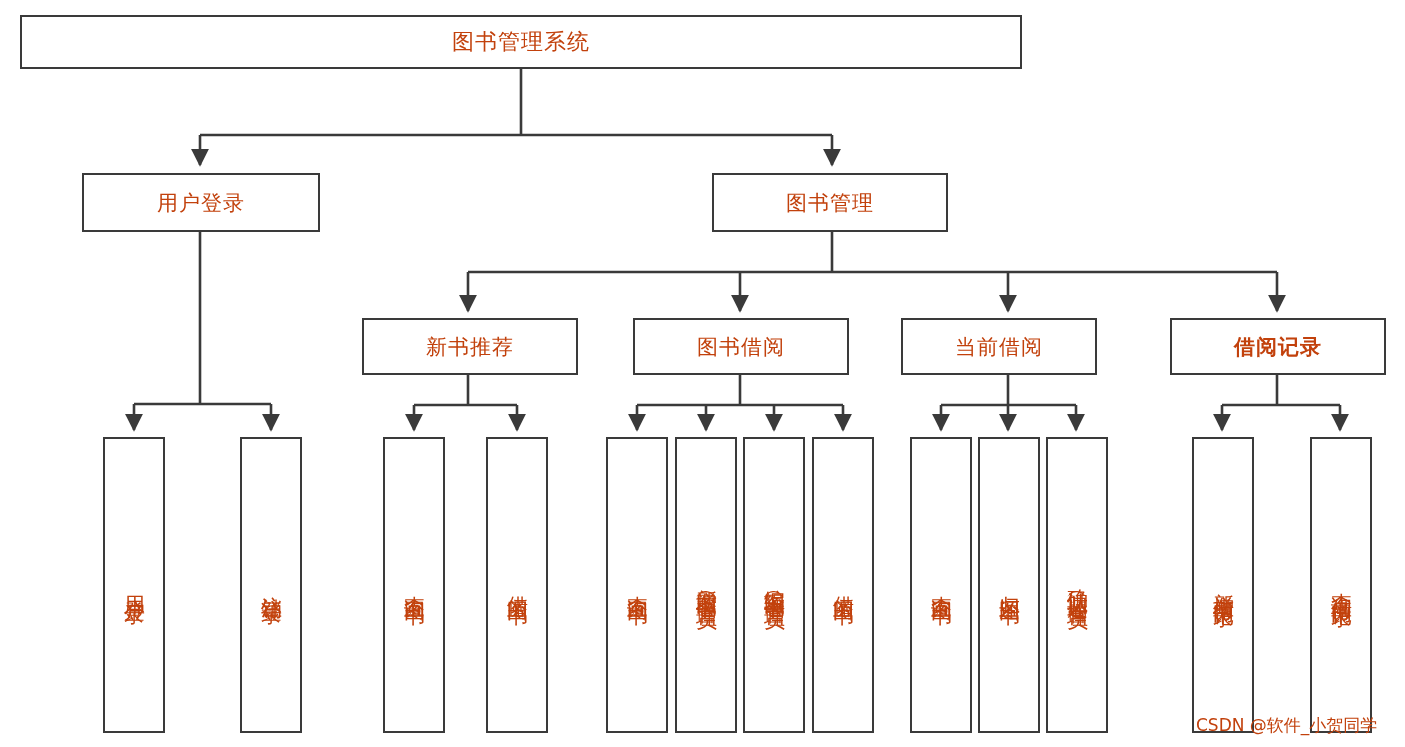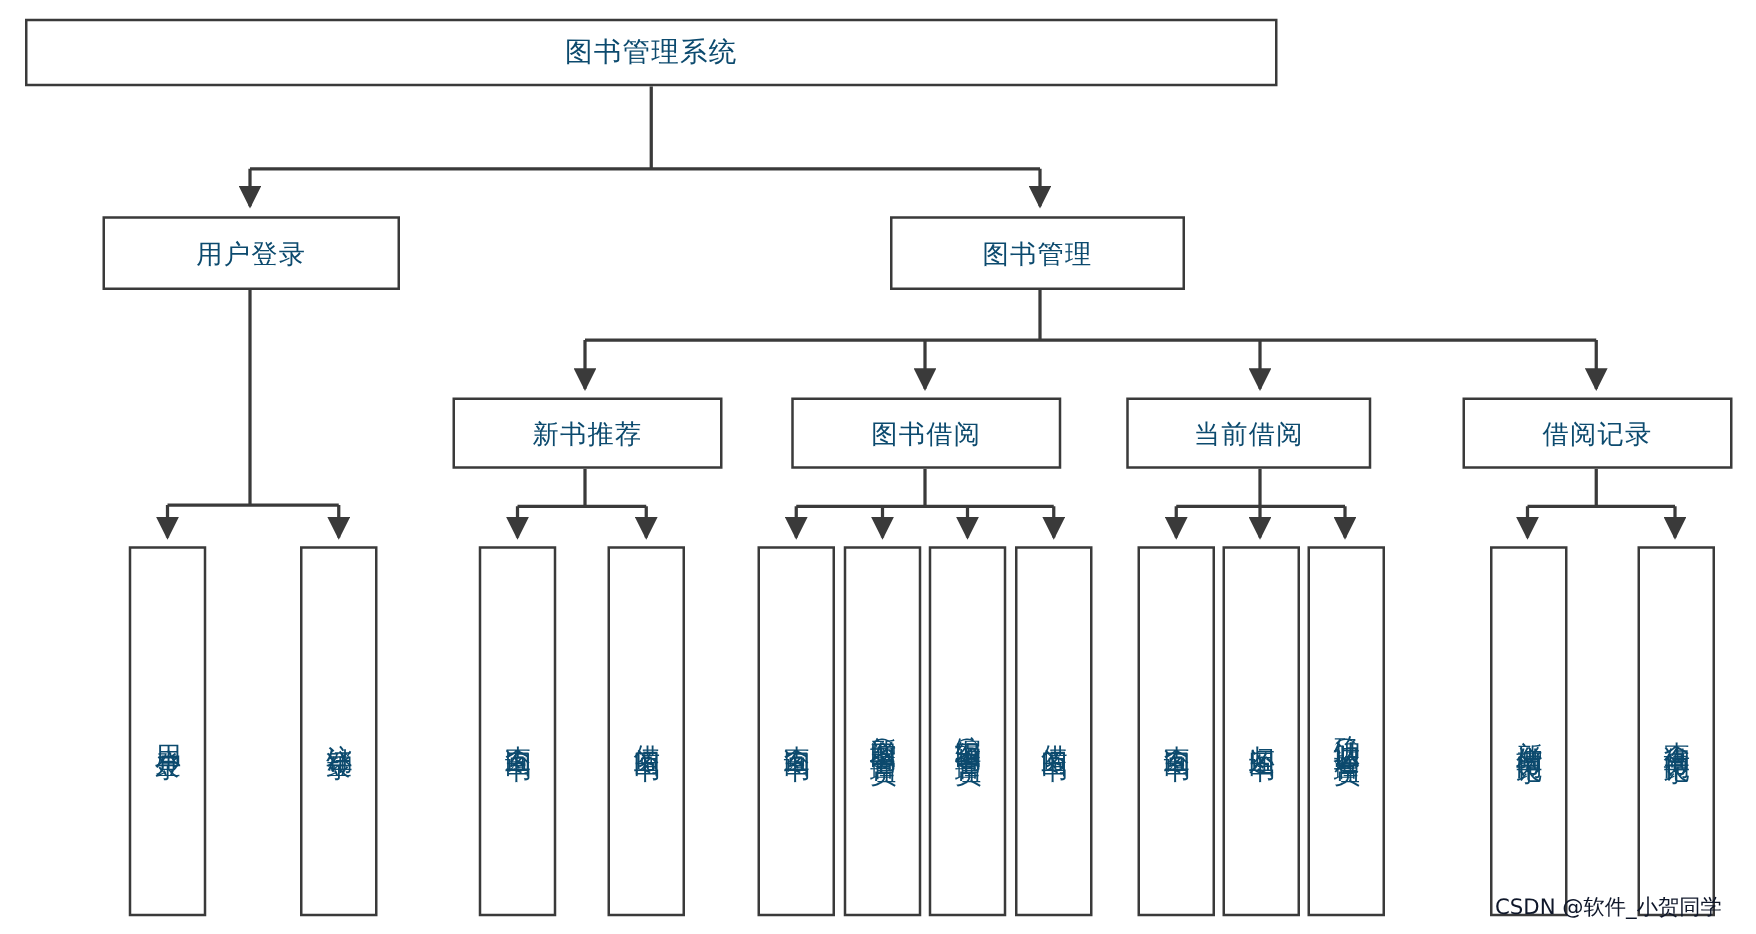--- a/index.html
+++ b/index.html
@@ -25,21 +25,21 @@
     height: 747px;
   }
   .node {
     position: absolute;
     box-sizing: border-box;
     background: #ffffff;
     border: 2px solid #3a3a3a;
     display: flex;
     align-items: center;
     justify-content: center;
-    color: #0c4a6e;
+    color: #c2410c;
   }
   .node.h {
     font-size: 21px;
     letter-spacing: 1px;
   }
   .node.v {
     writing-mode: vertical-rl;
     text-orientation: upright;
     font-size: 21px;
     letter-spacing: 3px;
@@ -53,21 +53,21 @@
     white-space: nowrap;
   }
   .node.root {
     font-size: 22px;
   }
   #watermark {
     position: absolute;
     left: 1196px;
     top: 714px;
     font-size: 17px;
-    color: #0f172a;
+    color: #c2410c;
     white-space: nowrap;
     pointer-events: none;
   }
 </style>
 </head>
 <body>
 
 <div id="canvas">
 
   <svg id="edges" viewBox="0 0 1405 747" xmlns="http://www.w3.org/2000/svg">
@@ -133,21 +133,21 @@
 
   <div class="node h" style="left:712px; top:173px; width:236px; height:59px;">
     <span>图书管理</span>
   </div>
   <div class="node h" style="left:633px; top:318px; width:216px; height:57px;align-items:center;">
     <span>图书借阅</span>
   </div>
   <div class="node h" style="left:901px; top:318px; width:196px; height:57px;">
     <span>当前借阅</span>
   </div>
-  <div class="node h" style="left:1170px; top:318px; width:216px; height:57px;">
+  <div class="node h" style="left:1170px; top:318px; width:216px; height:57px;font-weight:bold;">
     <span>借阅记录</span>
   </div>
 
   <div class="node v" style="left:103px; top:437px; width:62px; height:296px;">
     <span class="vtext">用户登录</span>
   </div>
   <div class="node v" style="left:240px; top:437px; width:62px; height:296px;">
     <span class="vtext">注销登录</span>
   </div>
 

